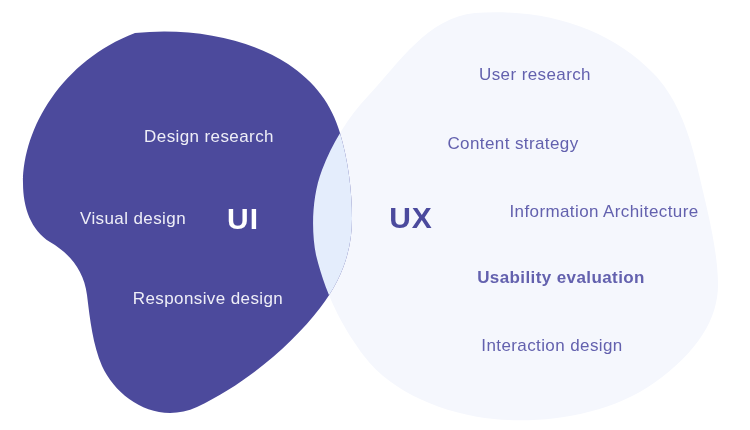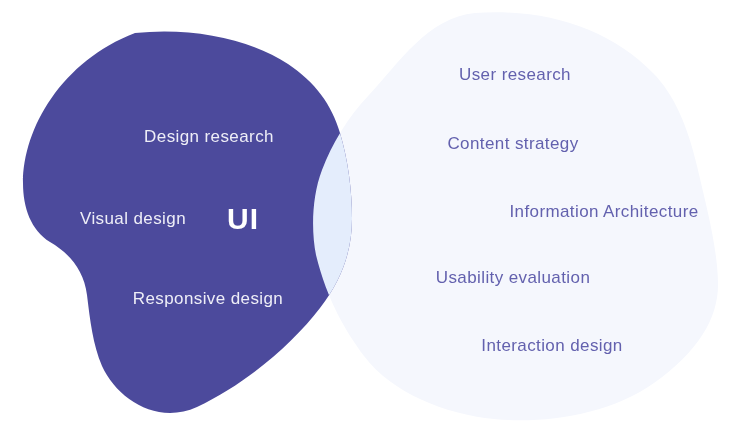--- a/index.html
+++ b/index.html
@@ -112,24 +112,25 @@
   </svg>
 
   <div class="label ui-item" style="left:209px; top:137px;text-align:right;">Design research</div>
 
   <div class="label ui-item" style="left:133px; top:219px;">Visual design</div>
 
   <div class="label ui-item" style="left:208px; top:299px;">Responsive design</div>
 
   <div class="set-title ui-title" style="left:243px; top:219px;">UI</div>
 
-  <div class="label ux-item" style="left:515px; top:75px;">User research</div>
+  <div class="label ux-item" style="left:535px; top:75px;">User research</div>
 
   <div class="label ux-item" style="left:513px; top:144px;text-align:center;">Content strategy</div>
 
   <div class="label ux-item" style="left:572px; top:212px;margin-left:32px;">Information Architecture</div>
 
-  <div class="label ux-item" style="left:513px; top:278px;">Usability evaluation</div>
+  <div class="label ux-item" style="left:561px; top:278px;font-weight:bold;">Usability evaluation</div>
 
   <div class="label ux-item" style="left:508px; top:346px;margin-left:44px;">Interaction design</div>
 
+  <div class="set-title ux-title" style="left:411px; top:218px;">UX</div>
 
 </div>
 
 </body></html>

